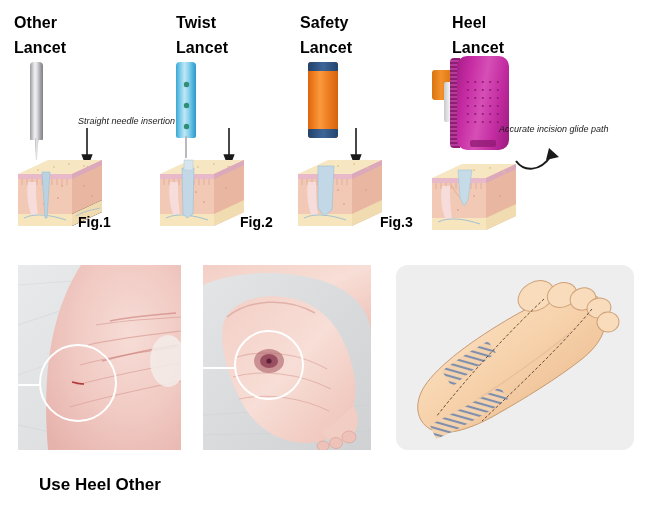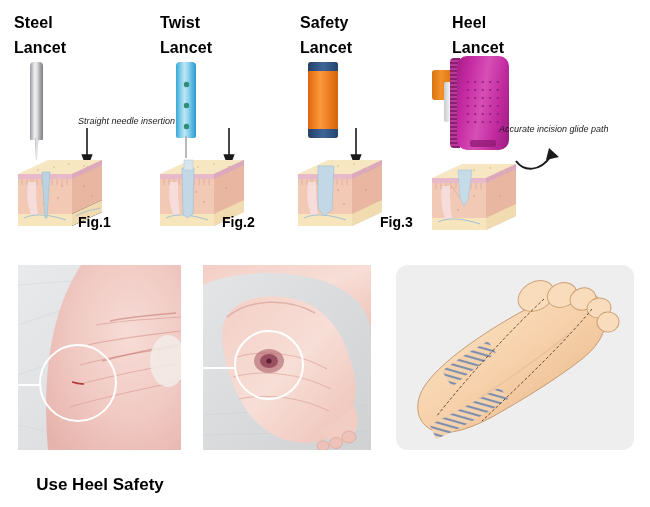--- a/index.html
+++ b/index.html
@@ -126,23 +126,23 @@
     position:absolute;
     font-size:17px;font-weight:bold;color:#000;
     text-align:center;white-space:nowrap;
   }
 </style>
 </head>
 <body>
 
 <div class="stage">
 
-  <div class="col-title" style="left:14px;top:10px;">Steel
+  <div class="col-title" style="left:14px;top:10px;">Other
 Lancet</div>
-  <div class="col-title" style="left:160px;top:10px;">Twist
+  <div class="col-title" style="left:176px;top:10px;">Twist
 Lancet</div>
   <div class="col-title" style="left:300px;top:10px;">Safety
 Lancet</div>
   <div class="col-title" style="left:452px;top:10px;">Heel
 Lancet</div>
 
   <div class="device" style="left:30px;top:62px;width:16px;height:100px;">
     <div class="steel-body"></div>
     <div class="steel-tip"></div>
   </div>
@@ -264,21 +264,21 @@
       </g>
       <g fill="#e3c78f" opacity="0.9">
         <circle cx="42" cy="11" r="1"></circle>
           <circle cx="58" cy="8" r="1"></circle>
           <circle cx="72" cy="11" r="1"></circle>
       </g>
       <polygon points="26,12 38,12 37,58 31,62 27,58" fill="#c3d8e6" stroke="#9bbdd2" stroke-width="0.6"></polygon>
       <rect x="28" y="4" width="9" height="10" fill="#d6e4ee" stroke="#b2c8d8" stroke-width="0.5"></rect>
     </svg>
   </div>
-  <div class="figlabel" style="left:222px;top:214px;">Fig.2</div>
+  <div class="figlabel" style="left:240px;top:214px;">Fig.2</div>
 
   <div class="skin" style="left:294px;top:156px;">
     <svg viewBox="0 0 92 76" width="92" height="76">
       <polygon points="4,18 34,4 88,4 58,18" fill="#f6e7c2"></polygon>
       <polygon points="4,18 58,18 58,70 4,70" fill="#f2c9b4"></polygon>
       <polygon points="58,18 88,4 88,56 58,70" fill="#e8b6a1"></polygon>
       <rect x="4" y="18" width="54" height="5" fill="#e8b9c9"></rect>
       <polygon points="58,18 88,4 88,9 58,23" fill="#dba9bb"></polygon>
       <rect x="4" y="58" width="54" height="12" fill="#f7e6bd"></rect>
       <polygon points="58,58 88,44 88,56 58,70" fill="#f0dcb0"></polygon>
@@ -468,15 +468,15 @@
 
       <g stroke="#6a4c39" stroke-width="1" fill="none" stroke-dasharray="3 2">
         <path d="M148,34 C118,62 78,104 40,152"></path>
         <path d="M196,44 C168,78 126,118 86,156"></path>
       </g>
 
       <path d="M176,66 C150,88 116,112 82,134" stroke="#e3bd98" stroke-width="1.2" fill="none" opacity="0.8"></path>
     </svg>
   </div>
 
-  <div class="caption" style="left:10px;top:475px;width:180px;">Use Heel Safety</div>
+  <div class="caption" style="left:10px;top:475px;width:180px;">Use Heel Other</div>
 
 </div>
 
 </body></html>

